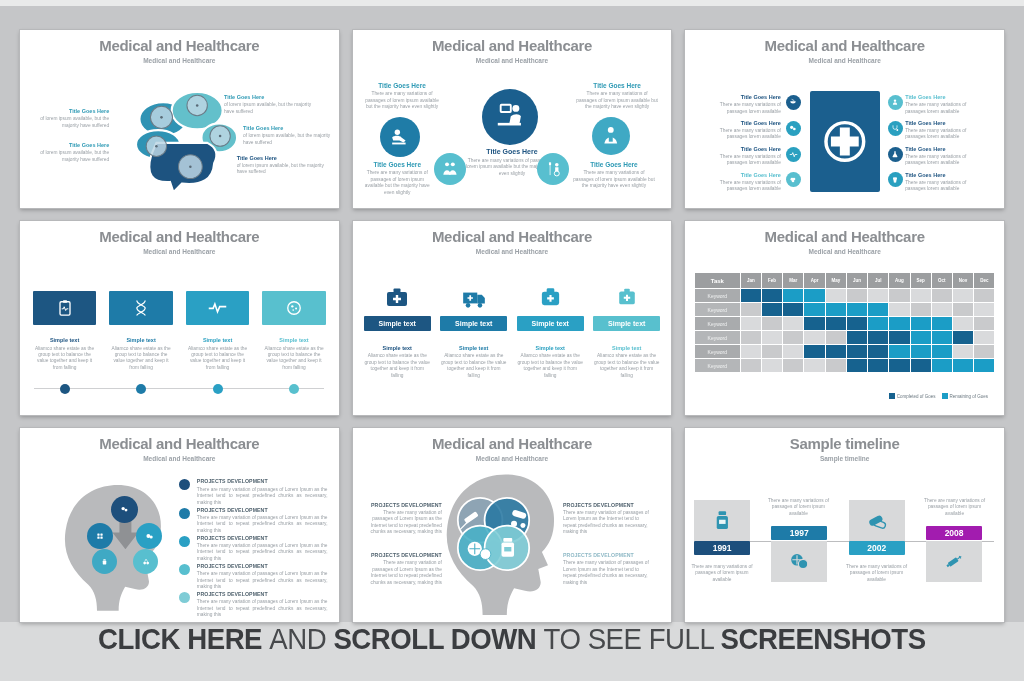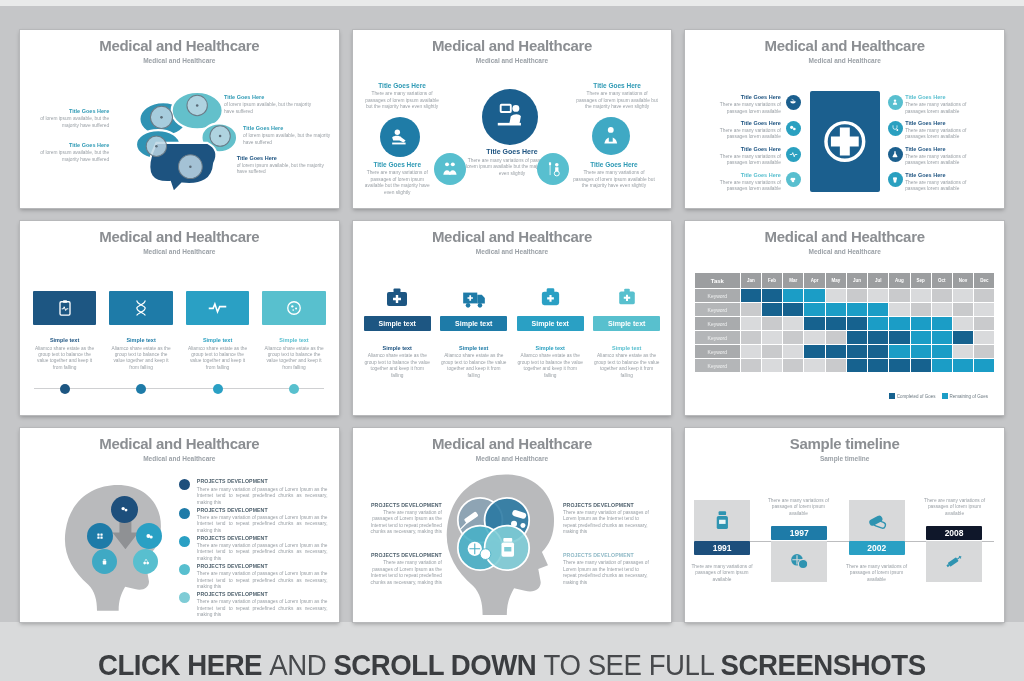--- a/index.html
+++ b/index.html
@@ -30,21 +30,21 @@
   .g-label.alt{background:#b4b6b8}
   .ga{background:#c9cacc}.gb{background:#d9dadc}
   .gc{background:#16628f}.gr{background:#1b9dc6}
   .legend{position:absolute;right:5%;top:88.5%;display:flex;gap:6px;align-items:center}
   .legend .sw{width:6px;height:6px;display:inline-block;margin-right:2px;vertical-align:-1px}
   .legend span{font-size:4.5px;color:#6b7880}
   .year{line-height:14px;font-size:8.5px}
   .gbox{position:absolute;background:#d8d9da;display:flex;align-items:center;justify-content:center}
   .gbox svg{width:55%;height:55%}
   .cap{position:absolute;font-size:4.8px;color:#9aa0a6;line-height:1.35;text-align:center}
-  .banner{height:60px;display:flex;align-items:flex-end;justify-content:center;background:#d9dadb}
+  .banner{height:60px;display:flex;align-items:flex-start;justify-content:center;background:#d9dadb}
   .banner .txt{color:#3b3d40;font-size:30px;letter-spacing:-.5px;transform:scaleX(.92);white-space:pre}
   .banner .b{font-weight:bold}
   .banner .n{font-weight:normal;color:#47494c}
   .arrowdown{position:absolute;background:#8f9194;clip-path:polygon(50% 100%,0 48%,27% 48%,27% 0,73% 0,73% 48%,100% 48%)}
 </style>
 </head>
 <body>
 
 <div class="topstrip"></div>
 
@@ -623,21 +623,21 @@
           <g fill="#2f94b1">
             <rect x="4" y="9" width="15" height="7" rx="3.5" transform="rotate(-28 11.5 12.5)"></rect>
             <rect x="9" y="13" width="13" height="6.4" rx="3.2" transform="rotate(20 15.5 16)" fill="none" stroke="#2f94b1" stroke-width="1.4"></rect>
           </g>
         </svg>
     </div>
     <div class="bar year" style="left:51.3%;top:58%;width:17.5%;height:14px;background:#2aa0c4"><span>2002</span></div>
     <div class="cap" style="left:50%;top:70%;width:20%">There are many variations of passages of lorem ipsum available</div>
 
     <div class="cap" style="left:74.5%;top:36%;width:20%">There are many variations of passages of lorem ipsum available</div>
-    <div class="bar year" style="left:75.6%;top:50.5%;width:17.5%;height:14px;background:#0f172a"><span>2008</span></div>
+    <div class="bar year" style="left:75.6%;top:50.5%;width:17.5%;height:14px;background:#a21caf"><span>2008</span></div>
     <div class="gbox" style="left:75.6%;top:58.3%;width:17.5%;height:21%">
       <svg viewBox="0 0 24 24">
           <g transform="rotate(-35 12 12)">
             <rect x="5" y="9.5" width="11" height="5" rx="1" fill="#2f94b1"></rect>
             <path d="M16 12h5M19.5 10.5v3" stroke="#2f94b1" stroke-width="1.2"></path>
             <rect x="2.5" y="10.8" width="2.5" height="2.4" fill="#2f94b1"></rect>
           </g>
         </svg>
     </div>
   </div>

